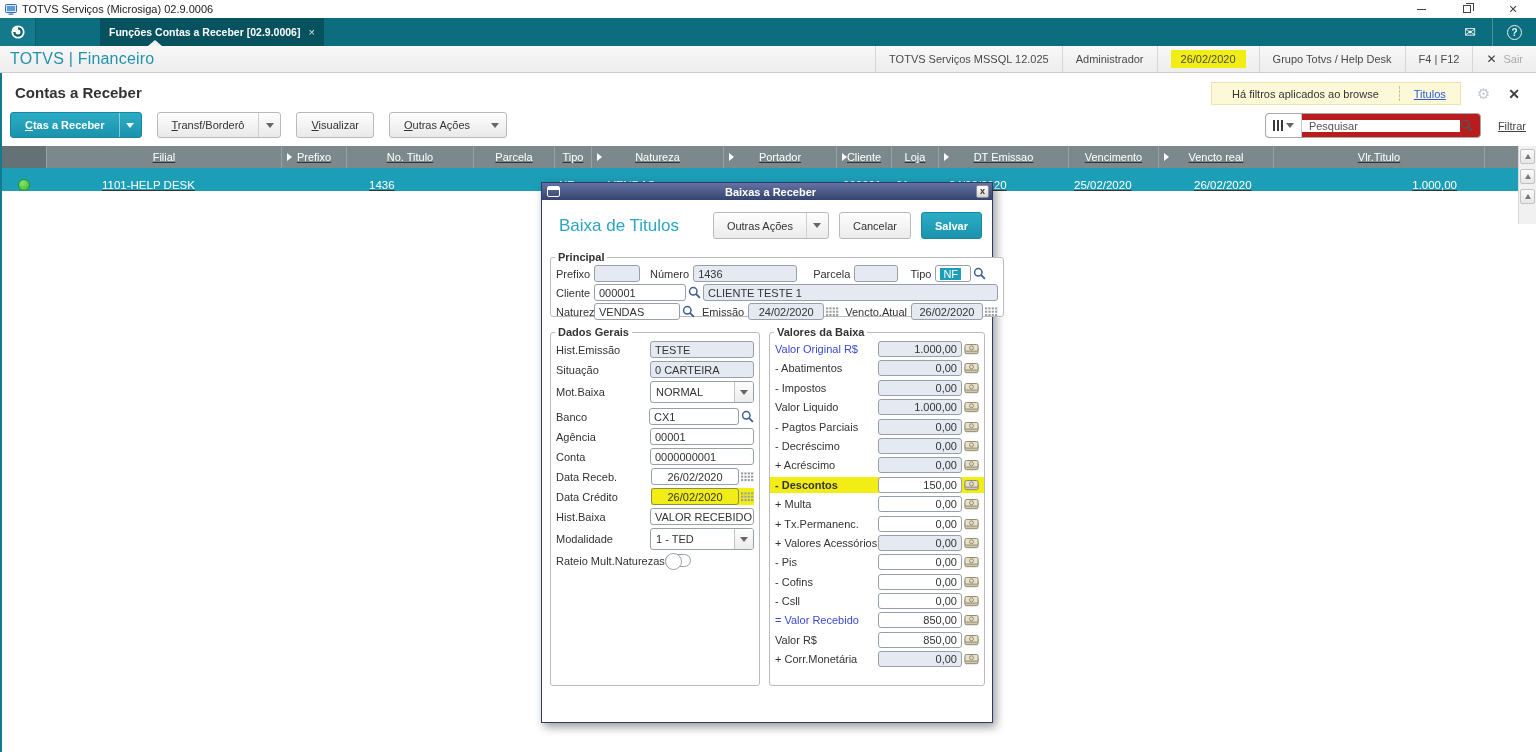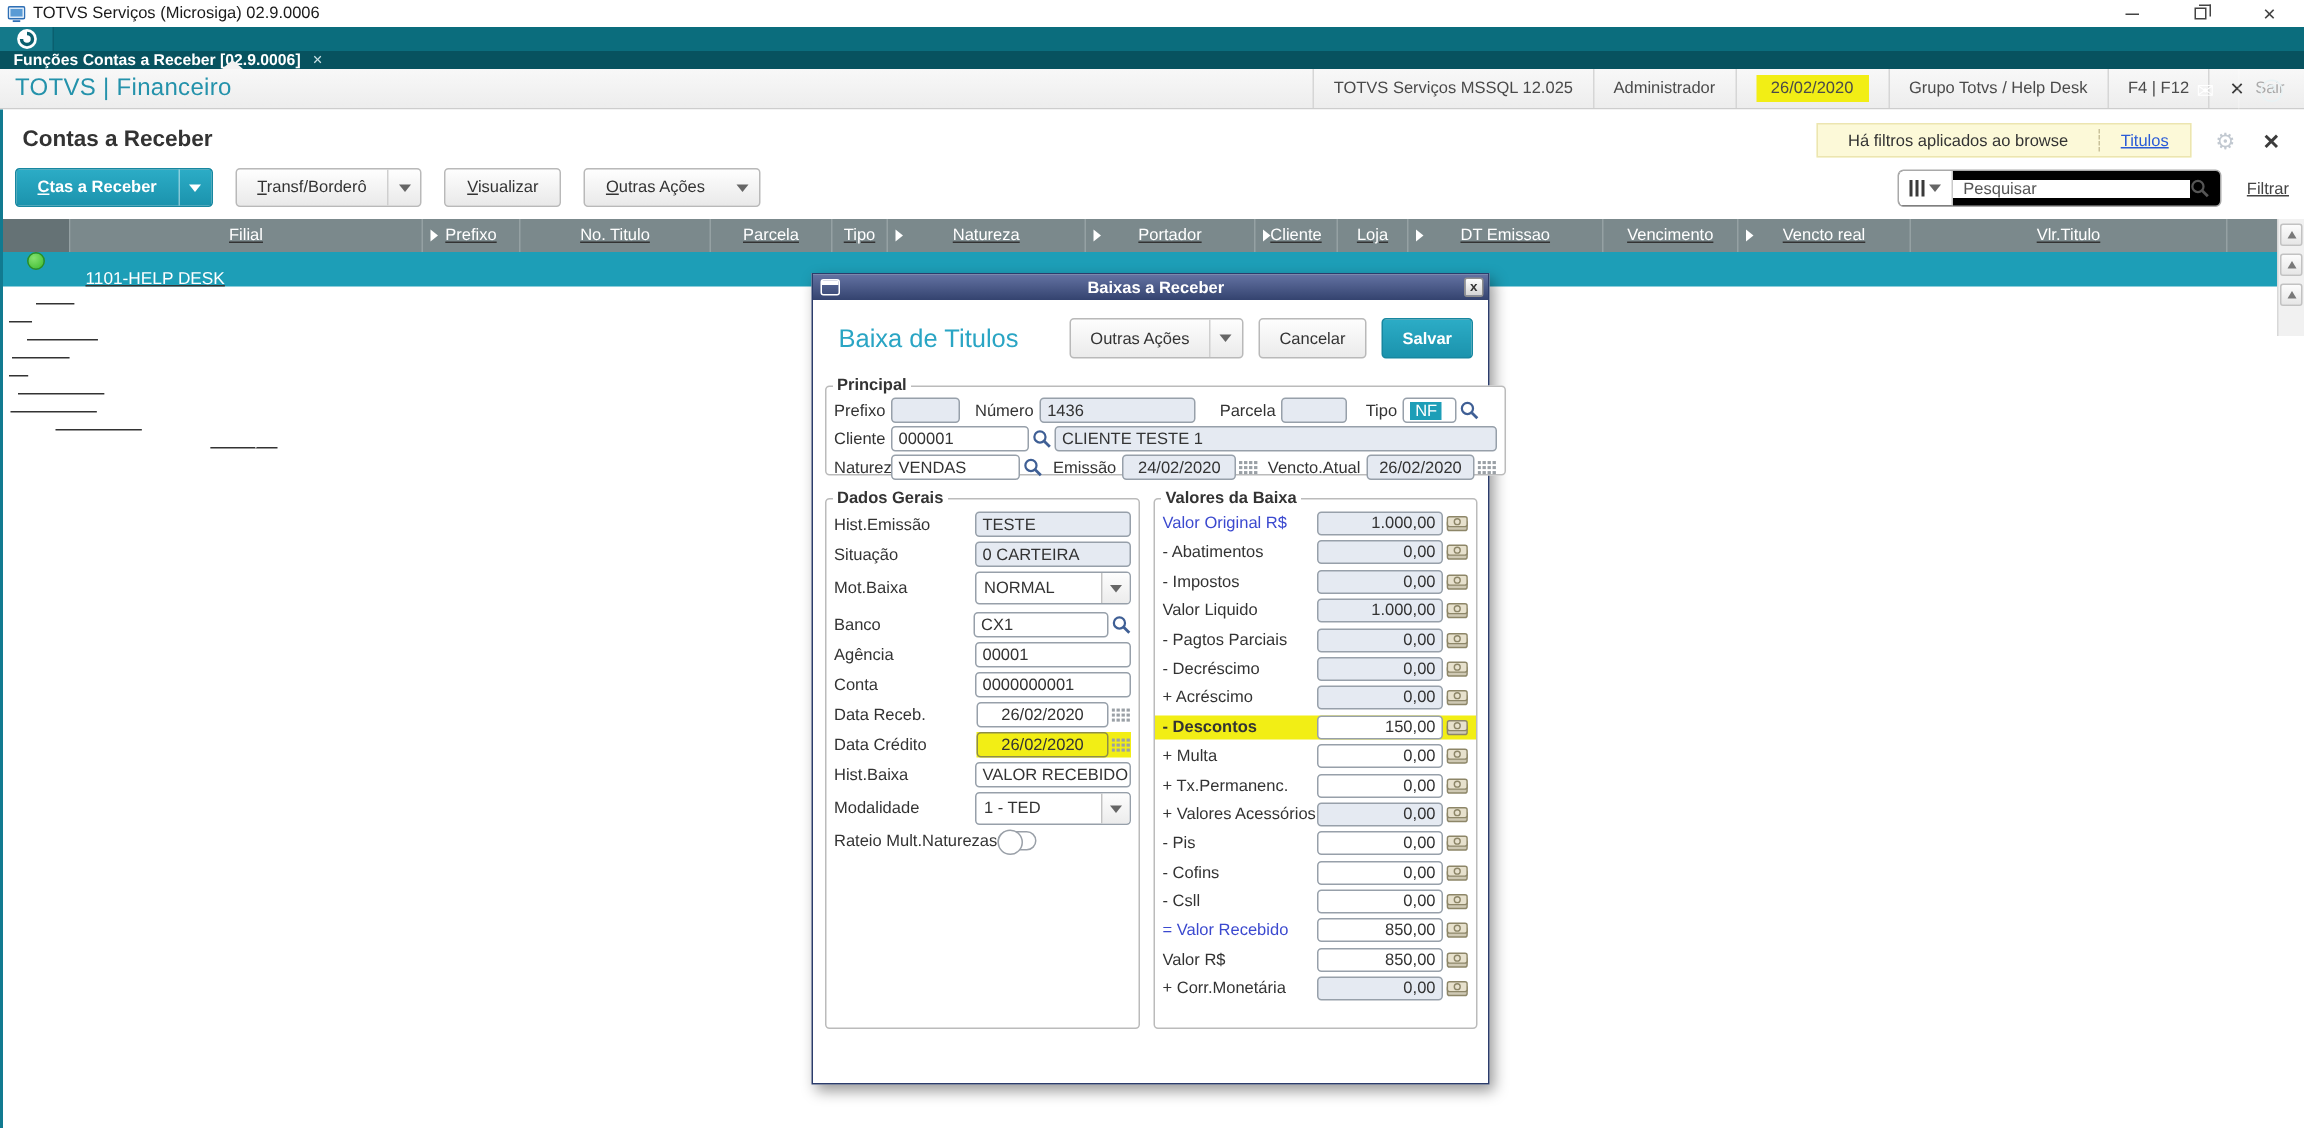--- a/index.html
+++ b/index.html
@@ -10,21 +10,21 @@
   .win-titlebar { height:18px; display:flex; align-items:center; background:#fff; padding-left:5px; }
   .win-title { margin-left:5px; font-size:11px; color:#1a1a1a; }
   .win-controls { margin-left:auto; display:flex; height:100%; }
   .win-btn { width:46px; display:flex; align-items:center; justify-content:center; color:#444; }
   .min-glyph { width:9px; height:1px; background:#444; }
   .restore-glyph { position:relative; width:8px; height:8px; border:1px solid #444; background:#fff; }
   .restore-glyph::before { content:""; position:absolute; left:2px; top:-3px; width:7px; height:7px; border:1px solid #444; border-left:none; border-bottom:none; }
   .close-glyph { font-size:11px; }
 
   
-  .tabbar { height:28px; background:#0b6d7d; display:flex; align-items:stretch; position:relative;flex-direction:column; }
+  .tabbar { height:28px; background:#0b6d7d; display:flex; align-items:stretch; position:relative; }
   .tab-logo-box { width:36px; background:#14798a; border-right:1px solid #0a5f6e; display:flex; align-items:center; justify-content:center; }
   .tab-spacer { width:64px; }
   .tab { background:#07525f; color:#fff; display:flex; align-items:center; padding:0 9px; font-size:10.5px; font-weight:bold; position:relative; }
   .tab-x { margin-left:8px; font-weight:normal; color:#cfe4e8; font-size:11px; }
   .tab-pointer { position:absolute; bottom:0; left:148px; width:0; height:0; border-left:7px solid transparent; border-right:7px solid transparent; border-bottom:6px solid #f2f2f2; }
   .tabbar-right { margin-left:auto; display:flex; align-items:center; }
   .tb-mail { color:#fff; font-size:14px; padding:0 16px; }
   .tb-div { width:1px; height:28px; background:rgba(255,255,255,.25); }
   .tb-help { margin:0 14px; width:15px; height:15px; border:1.5px solid #e8f2f4; border-radius:50%; color:#e8f2f4; font-size:10px; font-weight:bold; display:flex; align-items:center; justify-content:center; }
 
@@ -56,36 +56,36 @@
   .btn-label::first-letter { text-decoration:underline; }
   .btn-teal { background:linear-gradient(#2cacc6,#1b93ad); border:1px solid #1787a0; color:#fff; font-weight:bold; }
   .btn-gray { background:linear-gradient(#fefefe,#e9e9e9); border:1px solid #b9b9b9; color:#333; }
   .btn-arrow { width:22px; display:flex; align-items:center; justify-content:center; }
   .btn-teal .btn-arrow { border-left:1px solid rgba(255,255,255,.45); }
   .btn-gray .btn-arrow { border-left:1px solid #cfcfcf; }
   .tri-down-w { width:0;height:0;border-left:4px solid transparent;border-right:4px solid transparent;border-top:5px solid #fff; }
   .tri-down-g { width:0;height:0;border-left:4px solid transparent;border-right:4px solid transparent;border-top:5px solid #666; }
 
   .search-wrap { position:absolute; top:40px; right:10px; display:flex; align-items:center; }
-  .search-box { width:216px; height:25px; border:1px solid #a9a9a9; border-radius:4px; background:#000000; display:flex; align-items:center; overflow:hidden; }
+  .search-box { width:216px; height:25px; border:1px solid #a9a9a9; border-radius:4px; background:#b91c1c; display:flex; align-items:center; overflow:hidden; }
   .cols-btn { width:36px; height:100%; border-right:1px solid #c9c9c9; display:flex; align-items:center; justify-content:center; gap:3px; background:#fff; }
   .col-bar { width:2px; height:11px; background:#3a3a3a; }
   .col-bars { display:flex; gap:2px; }
   .search-input { border:0; outline:none; flex:1; font-size:11px; padding:0 7px; font-family:"Liberation Sans",sans-serif; color:#333; }
   .search-input::placeholder { color:#555; opacity:1; }
   .search-mag { margin-right:7px; color:#555; }
   .filtrar-link { margin-left:17px; color:#444; text-decoration:underline; }
 
   
   .grid { position:relative; margin-top:3px;text-decoration:underline; }
   .ghead { display:flex; height:22px; background:#7b898c; color:#fff; }
   .gcell { border-right:1px solid #95a1a3; display:flex; align-items:center; justify-content:center; position:relative; font-size:11px; flex-shrink:0; }
   .gcell-first { background:#657275; }
   .sort-tri { position:absolute; left:5px; width:0; height:0; border-top:4px solid transparent; border-bottom:4px solid transparent; border-left:5px solid #fff; }
-  .grow { display:flex; height:23px; background:#1d9eb7; color:#fff; font-size:11.5px; align-items:flex-start;flex-direction:column; }
+  .grow { display:flex; height:23px; background:#1d9eb7; color:#fff; font-size:11.5px; align-items:flex-end; }
   .rcell { display:flex; align-items:center; overflow:hidden; white-space:nowrap; flex-shrink:0; }
   .status-dot { width:12px; height:12px; border-radius:50%; background:radial-gradient(circle at 35% 30%, #84e26f, #3cba2e); border:1px solid #2c8f24; margin-left:16px; }
   .c0{width:45px}.c1{width:235px}.c2{width:65px}.c3{width:127px}.c4{width:81px}.c5{width:37px}.c6{width:132px}.c7{width:113px}.c8{width:55px}.c9{width:47px}.c10{width:130px}.c11{width:90px}.c12{width:115px}.c13{width:211px}.c14{width:33px;border-right:none}
   .pl55{padding-left:55px}.pl22{padding-left:22px}.pl16{padding-left:16px}.pl10{padding-left:10px}.pl6{padding-left:6px}.pl5{padding-left:5px}.pl4{padding-left:4px}.pl35{padding-left:35px}
   .vlr-cell { justify-content:flex-end; padding-right:28px; }
   .gscroll { position:absolute; right:0; top:0; width:18px; height:78px; background:#f1f1f1; border-left:1px solid #d8d8d8; display:flex; flex-direction:column; align-items:center; padding-top:3px; gap:5px; }
   .sbtn { width:15px; height:15px; background:linear-gradient(#fcfcfc,#e6e6e6); border:1px solid #c2c2c2; border-radius:2px; display:flex; align-items:center; justify-content:center; }
   .tri-up { width:0;height:0;border-left:3.5px solid transparent;border-right:3.5px solid transparent;border-bottom:5px solid #787878; }
 
   

